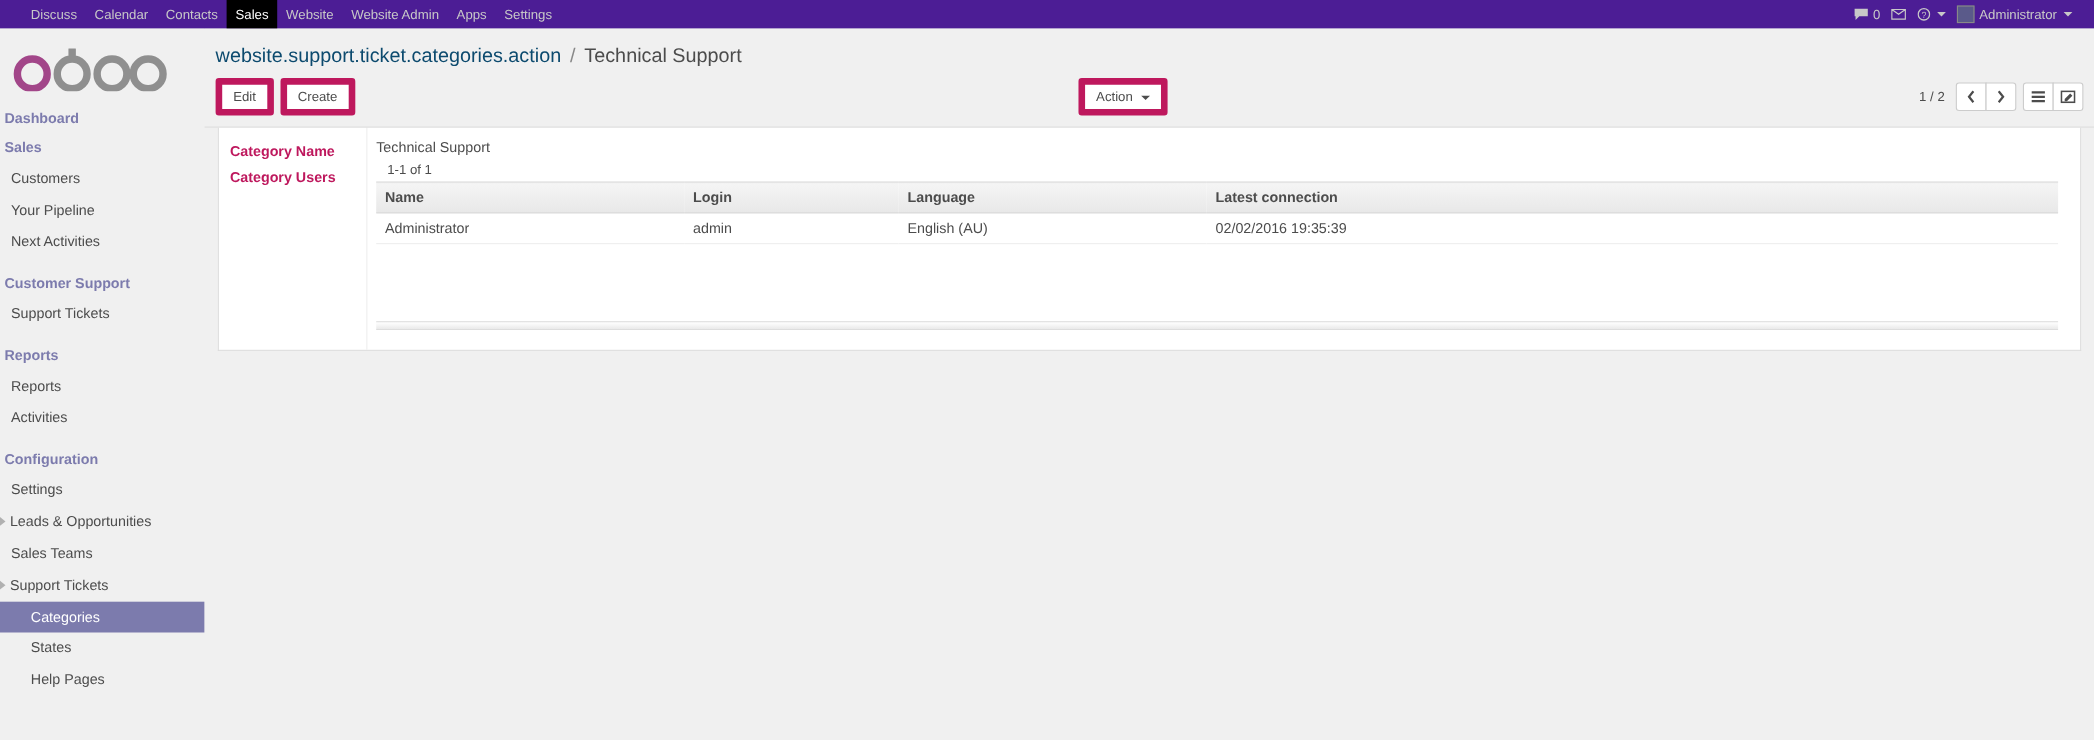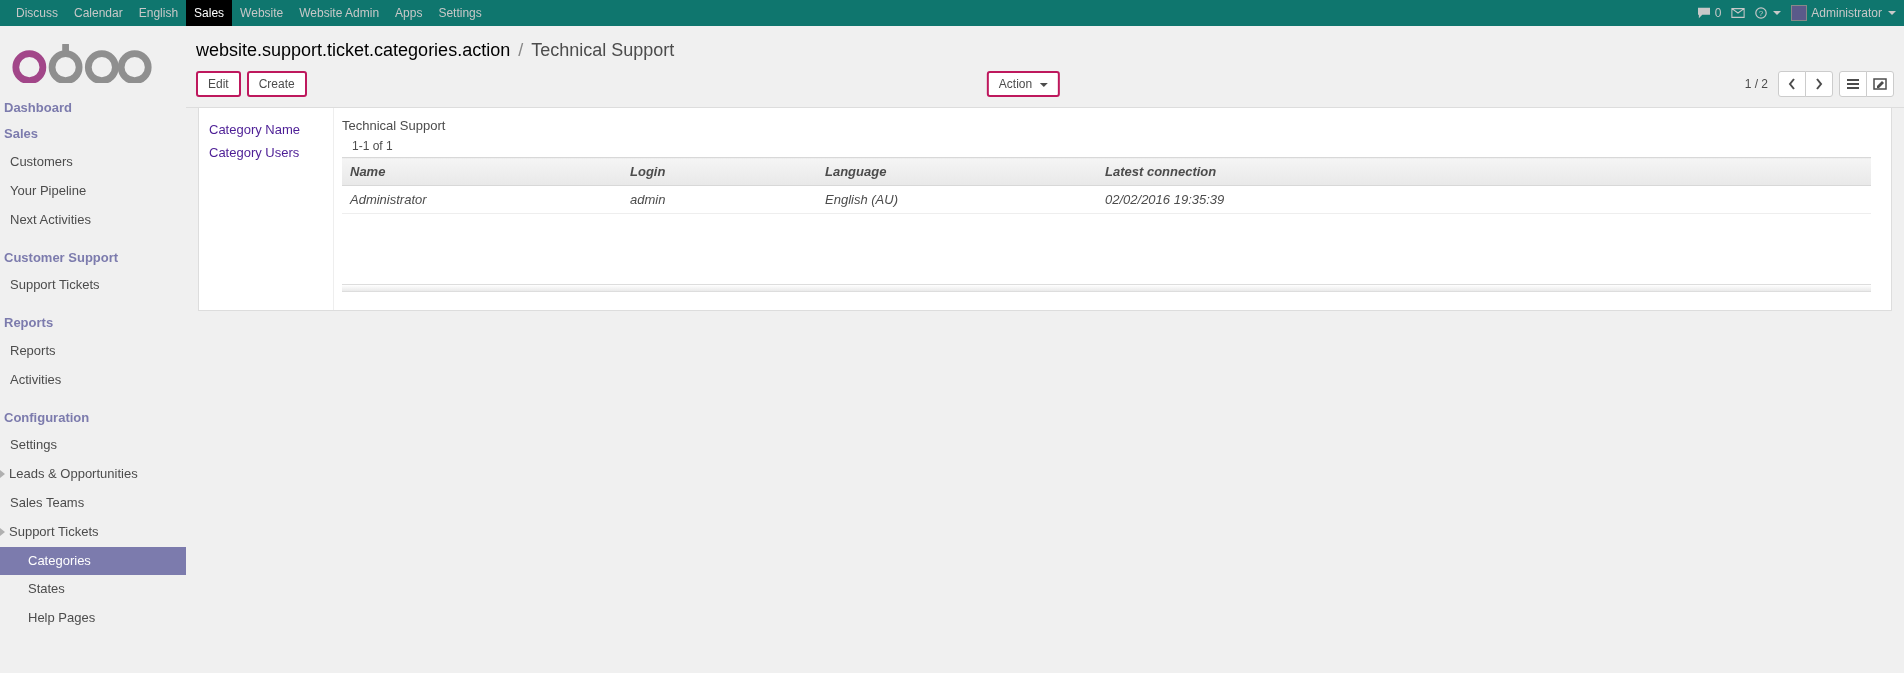--- a/index.html
+++ b/index.html
@@ -1,19 +1,19 @@
 <!DOCTYPE html>
 <html><head>
 <meta charset="utf-8">
 <style>
 * { box-sizing: border-box; margin: 0; padding: 0; }
 body { font-family: Arial, "Helvetica Neue", Helvetica, sans-serif; font-size: 13px; color: #4c4c4c; background: #f0f0f0; }
 
 
-.topbar { background: #0f766e; height: 26px; display: flex; align-items: center; justify-content: space-between; padding: 0 8px; }
+.topbar { background: #4c1d95; height: 26px; display: flex; align-items: center; justify-content: space-between; padding: 0 20px; }
 .topbar-left { display: flex; align-items: center; gap: 0; }
 .topbar-item { color: #c8c8c8; padding: 6px 8px; font-size: 12px; cursor: pointer; }
 .topbar-item.active { background: #000; color: #fff; }
 .topbar-right { display: flex; align-items: center; gap: 10px; color: #c8c8c8; font-size: 12px; }
 .topbar-icon { display: inline-flex; align-items: center; gap: 4px; cursor: pointer; }
 .avatar { width: 16px; height: 16px; background: #5a5a8a; display: inline-block; border: 1px solid #888; }
 .caret-down { display:inline-block; width:0; height:0; border-left:4px solid transparent; border-right:4px solid transparent; border-top:4px solid #c8c8c8; margin-left:2px; vertical-align: middle;}
 
 
 .layout { display: flex; }
@@ -27,42 +27,42 @@
 
 .side-section-title { color: #7c7bad; font-weight: bold; font-size: 13px; padding: 3px 4px; cursor: pointer; }
 .side-link { color: #4c4c4c; padding: 4px 4px 4px 10px; font-size: 13px; cursor: pointer; }
 .side-link.with-chevron::before { content: ""; display:inline-block; width:0;height:0; border-top:4px solid transparent; border-bottom:4px solid transparent; border-left:5px solid #b0b0b0; margin-right:4px; margin-left:-10px; }
 .side-sublink { color: #4c4c4c; padding: 4px 4px 4px 28px; font-size: 13px; cursor: pointer; }
 .side-sublink.active { background: #7c7bad; color: #ffffff; }
 .sidebar > div { line-height: 1.6; }
 
 
 .breadcrumb-row { padding: 14px 10px 6px; font-size: 18px; display: flex; align-items: center; gap: 8px; }
-.breadcrumb-link { color: #000000; }
+.breadcrumb-link { color: #0c4a6e; }
 .breadcrumb-sep { color: #888; }
 .breadcrumb-current { color: #4c4c4c; }
 
 
 .toolbar { display: flex; align-items: center; padding: 4px 10px 10px; border-bottom: 1px solid #ddd; position: relative; }
-.btn { background: #fff; border: 2px solid #be185d; padding: 4px 10px; font-size: 12px; border-radius: 3px; cursor: pointer; color: #4c4c4c; }
+.btn { background: #fff; border: 6px solid #be185d; padding: 4px 10px; font-size: 12px; border-radius: 3px; cursor: pointer; color: #4c4c4c; }
 .btn + .btn { margin-left: 6px; }
 .toolbar-mid { position:absolute; left:50%; transform:translateX(-80%); }
 .toolbar-right { margin-left: auto; display: flex; align-items: center; gap: 6px; }
 .pager-text { font-size: 12px; color: #4c4c4c; margin-right: 4px;}
 .btn-icon { background:#fff; border:1px solid #ccc; width:28px; height:26px; display:inline-flex; align-items:center; justify-content:center; border-radius:0; cursor:pointer; }
 .btn-group { display:flex; }
 .btn-group .btn-icon { border-radius:0; margin-left:-1px;}
 .btn-group .btn-icon:first-child { border-top-left-radius:3px; border-bottom-left-radius:3px; margin-left:0;}
 .btn-group .btn-icon:last-child { border-top-right-radius:3px; border-bottom-right-radius:3px;}
 .sheet { background: #fff; margin: 0 12px 0 12px; border-left:1px solid #ddd; border-right:1px solid #ddd; border-bottom:1px solid #ddd; padding: 0; }
-.form-label { font-weight: normal; color: #4c1d95; font-size: 13px; line-height: 1.8; }
+.form-label { font-weight: bold; color: #be185d; font-size: 13px; line-height: 1.8; }
 .form-value { color: #4c4c4c; font-size: 13px; }
 
 .sub-pager-row { display:flex; padding: 6px 10px 2px; font-size:12px; color:#4c4c4c;}
-.subtable { width: calc(100% - 10px); margin: 2px 10px 0 0; border-collapse: collapse; font-style: italic; }
+.subtable { width: calc(100% - 10px); margin: 2px 10px 0 0; border-collapse: collapse; }
 .subtable th { background: #eee; background: linear-gradient(#f5f5f5,#e8e8e8); text-align:left; font-weight:bold; font-size:13px; padding: 6px 8px; border-top:1px solid #d8d8d8; border-bottom:1px solid #d8d8d8; color:#4c4c4c;}
 .subtable td { padding: 6px 8px; border-bottom: 1px solid #eee; font-size:13px; color:#4c4c4c;}
 .col-name { width: 280px; }
 .col-login { width: 195px; }
 .col-lang { width: 280px; }
 .bottom-bar { height: 8px; background: linear-gradient(#fff,#eaeaea); margin: 30px 10px 8px 0; border:1px solid #ddd; border-left:none; border-right:none;}
 .spacer-row td { border:none; height: 40px;}
 
 .form-main { display:flex; }
 .labels-col { width: 135px; padding: 10px 0 0 10px; border-right: 1px solid #eee; }
@@ -70,21 +70,21 @@
 
 svg { display:block; }
 </style>
 </head>
 <body>
 
 <div class="topbar">
   <div class="topbar-left">
     <div class="topbar-item">Discuss</div>
     <div class="topbar-item">Calendar</div>
-    <div class="topbar-item">English</div>
+    <div class="topbar-item">Contacts</div>
     <div class="topbar-item active">Sales</div>
     <div class="topbar-item">Website</div>
     <div class="topbar-item">Website Admin</div>
     <div class="topbar-item">Apps</div>
     <div class="topbar-item">Settings</div>
   </div>
   <div class="topbar-right">
     <span class="topbar-icon">
       <svg width="14" height="12" viewBox="0 0 16 14">
           <path fill="#c8c8c8" d="M1 1h14v8H6l-4 4V9H1z"></path>

